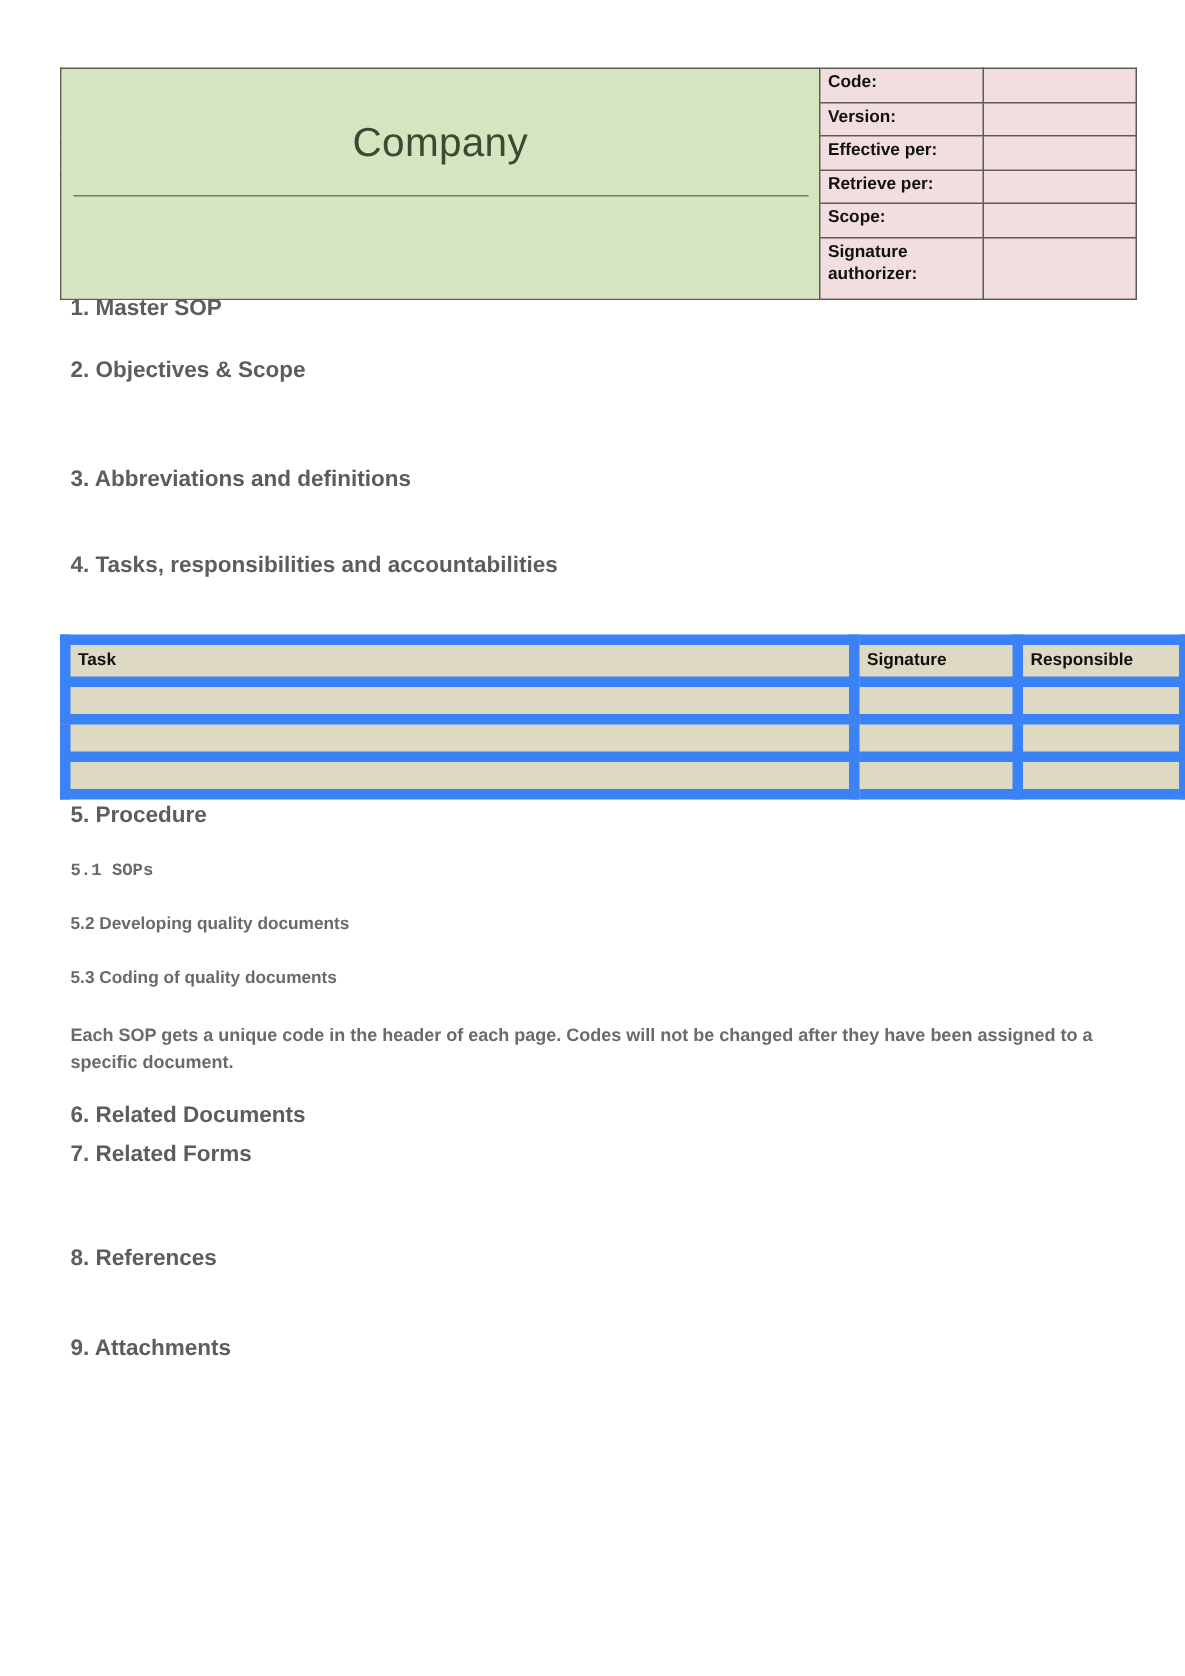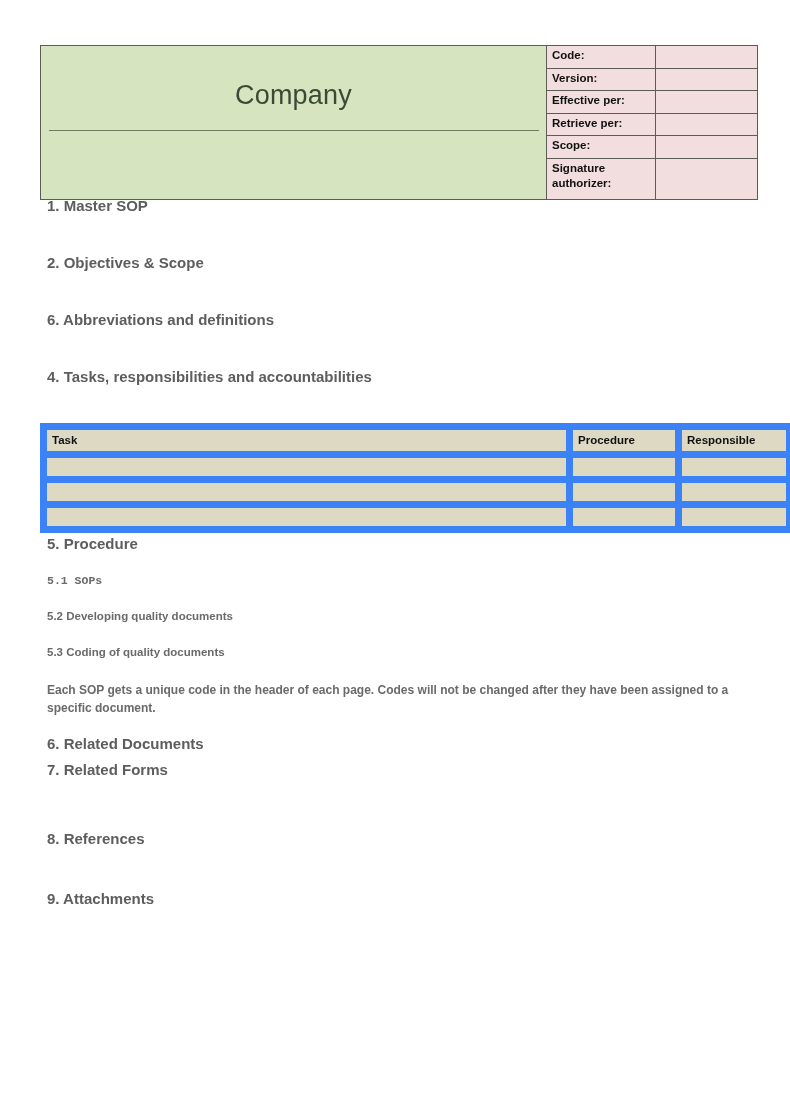--- a/index.html
+++ b/index.html
@@ -185,29 +185,29 @@
         <td class="meta-value"></td>
       </tr>
       <tr class="meta-row-tall">
         <td class="meta-label">Signature authorizer:</td>
         <td class="meta-value"></td>
       </tr>
     </tbody>
   </table>
 
   <div class="heading" style="top:198px;">1. Master SOP</div>
-  <div class="heading" style="top:255px;">2. Objectives &amp; Scope</div>
-  <div class="heading" style="top:312px;">6. Abbreviations and definitions</div>
+  <div class="heading" style="top:239px;">2. Objectives &amp; Scope</div>
+  <div class="heading" style="top:312px;">3. Abbreviations and definitions</div>
   <div class="heading" style="top:369px;">4. Tasks, responsibilities and accountabilities</div>
 
   <table class="task-table">
     <thead>
       <tr>
         <th class="col-task">Task</th>
-        <th class="col-auth">Procedure</th>
+        <th class="col-auth">Signature</th>
         <th class="col-resp">Responsible</th>
       </tr>
     </thead>
     <tbody>
       <tr>
         <td></td>
         <td></td>
         <td></td>
       </tr>
       <tr>

